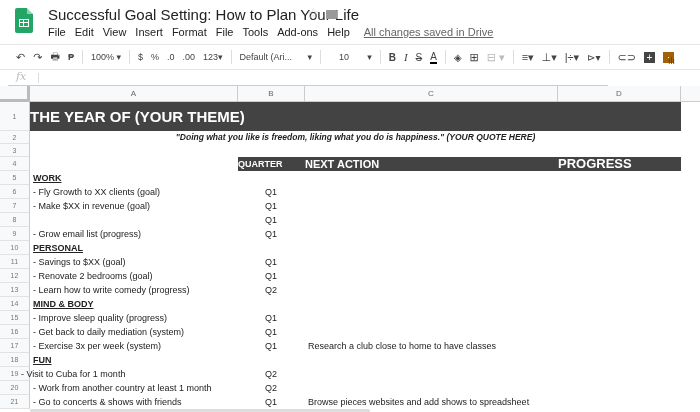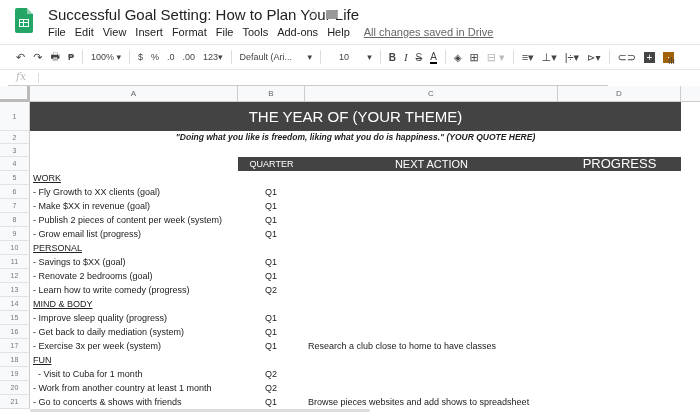--- a/index.html
+++ b/index.html
@@ -20,22 +20,22 @@
   .tb { display: inline-block; margin: 0 4px; text-align: center; }
   .sep { width: 1px; height: 14px; background: #ddd; margin: 0 4px; }
   .formulabar { position: absolute; left: 0; top: 70px; width: 600px; height: 16px; border-bottom: 1px solid #ccc; font-family: "DejaVu Serif", serif; font-style: italic; color: #bbb; font-size: 11px; margin-left: 8px; }
   .fx { position: absolute; left: 8px; top: 0px; }
   .fxsep { position: absolute; left: 30px; top: 3px; width: 1px; height: 10px; background: #ddd; }
   .grid-area { position: absolute; left: 0; top: 86px; width: 700px; height: 326px; }
   .colhdr { position: absolute; top: 0; height: 16px; background: #f8f9fa; border-right: 1px solid #ccc; border-bottom: 1px solid #ccc; font-size: 8px; color: #666; text-align: center; line-height: 16px; }
   .corner { position: absolute; left: 0; top: 0; width: 30px; height: 16px; background: #f8f9fa; border-right: 3px solid #bbb; border-bottom: 3px solid #bbb; }
   .rowhdr { position: absolute; left: 0; width: 30px; background: #f8f9fa; border-right: 1px solid #ccc; border-bottom: 1px solid #e2e2e2; font-size: 7px; color: #777; text-align: center; }
   .cell { position: absolute; font-size: 9px; color: #222; white-space: nowrap; overflow: visible; }
-  .darkband { position: absolute; background: #434343; color: #fff; font-weight: normal; text-align: center; }
-  .hsection { font-weight: normal; text-decoration: underline; }
+  .darkband { position: absolute; background: #434343; color: #fff; font-weight: bold; }
+  .hsection { font-weight: bold; text-decoration: underline; }
   .hscroll { position: absolute; left: 30px; top: 409px; width: 340px; height: 3px; background: #ddd; border-radius: 2px; }
 </style>
 </head>
 <body>
 
 <div class="titlebar">
   <div class="logo">
       <div class="grid"></div>
     </div>
   <div class="doc-title">Successful Goal Setting: How to Plan Your Life</div>
@@ -138,21 +138,20 @@
   <div class="darkband" style="left:558px;top:71px;width:123px;height:14px;line-height:14px;font-size:13px">PROGRESS</div>
 
   <div class="cell hsection" style="left:33px;top:85px;line-height:14px">WORK</div>
 
   <div class="cell" style="left:33px;top:99px;line-height:14px">- Fly Growth to XX clients (goal)</div>
   <div class="cell" style="left:265px;top:99px;line-height:14px">Q1</div>
 
   <div class="cell" style="left:33px;top:113px;line-height:14px">- Make $XX in revenue (goal)</div>
   <div class="cell" style="left:265px;top:113px;line-height:14px">Q1</div>
 
-  <div class="cell" style="left:33px;top:127px;line-height:14px">- Publish 2 pieces of content per week (system)</div>
   <div class="cell" style="left:265px;top:127px;line-height:14px">Q1</div>
 
   <div class="cell" style="left:33px;top:141px;line-height:14px">- Grow email list (progress)</div>
   <div class="cell" style="left:265px;top:141px;line-height:14px">Q1</div>
 
   <div class="cell hsection" style="left:33px;top:155px;line-height:14px">PERSONAL</div>
 
   <div class="cell" style="left:33px;top:169px;line-height:14px">- Savings to $XX (goal)</div>
   <div class="cell" style="left:265px;top:169px;line-height:14px">Q1</div>
 
@@ -169,21 +168,21 @@
 
   <div class="cell" style="left:33px;top:239px;line-height:14px">- Get back to daily mediation (system)</div>
   <div class="cell" style="left:265px;top:239px;line-height:14px">Q1</div>
 
   <div class="cell" style="left:33px;top:253px;line-height:14px">- Exercise 3x per week (system)</div>
   <div class="cell" style="left:265px;top:253px;line-height:14px">Q1</div>
   <div class="cell" style="left:308px;top:253px;line-height:14px">Research a club close to home to have classes</div>
 
   <div class="cell hsection" style="left:33px;top:267px;line-height:14px">FUN</div>
 
-  <div class="cell" style="left:38px;top:281px;line-height:14px">- Visit to Cuba for 1 month</div>
+  <div class="cell" style="left:21px;top:281px;line-height:14px">- Visit to Cuba for 1 month</div>
   <div class="cell" style="left:265px;top:281px;line-height:14px">Q2</div>
 
   <div class="cell" style="left:33px;top:295px;line-height:14px">- Work from another country at least 1 month</div>
   <div class="cell" style="left:265px;top:295px;line-height:14px">Q2</div>
 
   <div class="cell" style="left:33px;top:309px;line-height:14px">- Go to concerts &amp; shows with friends</div>
   <div class="cell" style="left:265px;top:309px;line-height:14px">Q1</div>
   <div class="cell" style="left:308px;top:309px;line-height:14px">Browse pieces websites and add shows to spreadsheet</div>
 </div>
 

